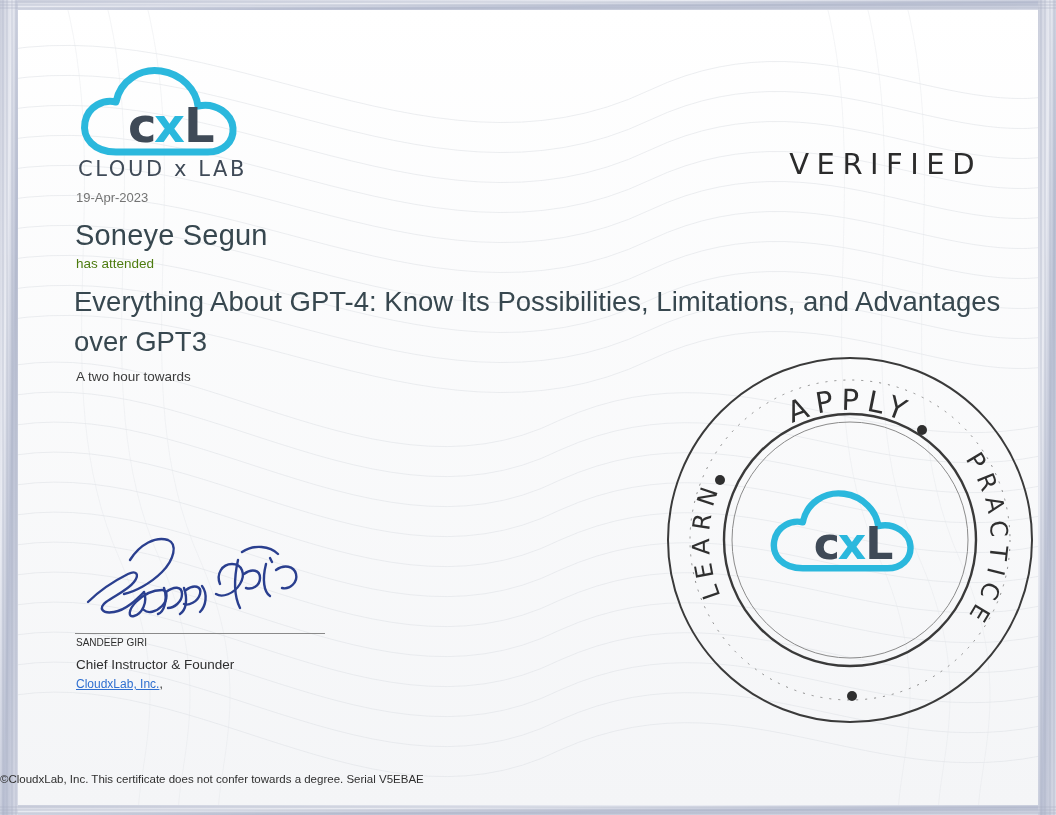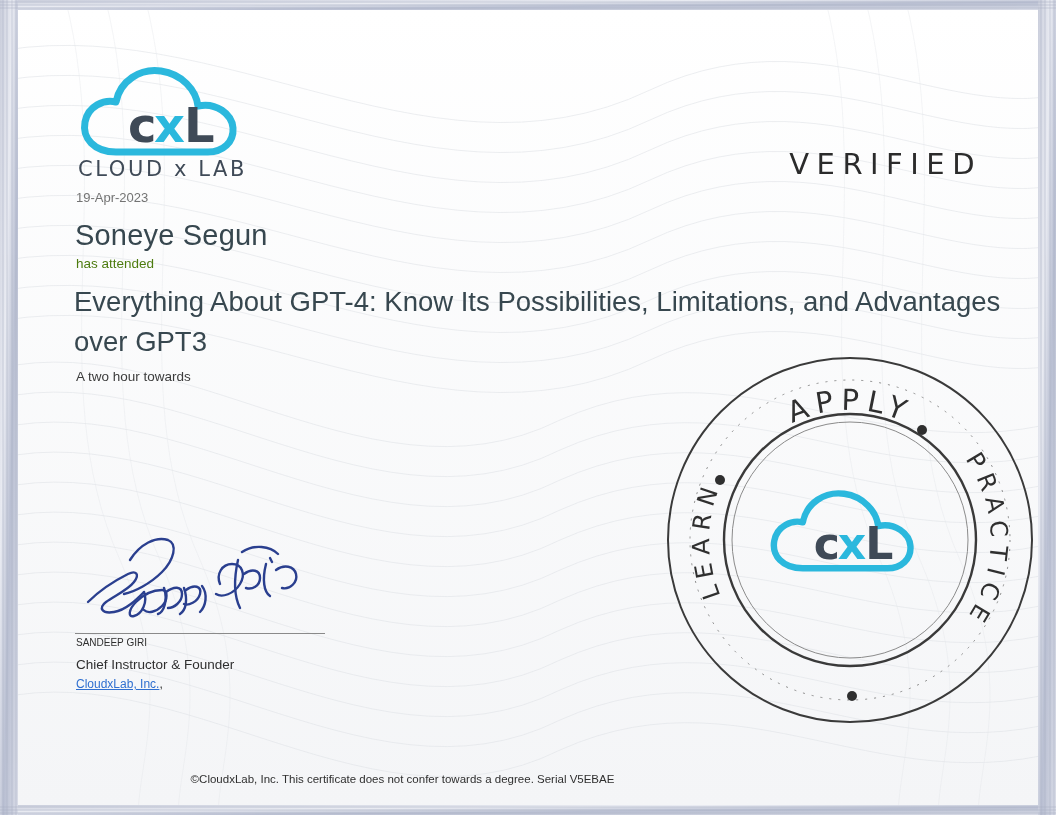--- a/index.html
+++ b/index.html
@@ -172,21 +172,20 @@
     top: 352px;
     width: 376px;
     height: 376px;
   }
 
   .footer {
     position: absolute;
     left: 0;
     top: 773px;
     width: 805px;
-    text-align: center;
     font-size: 11.5px;
     color: #2f2f2f;
   }
 </style>
 </head>
 <body>
 
 <div class="certificate">
 
   <svg class="bg-waves" width="1056" height="815" viewBox="0 0 1056 815">

